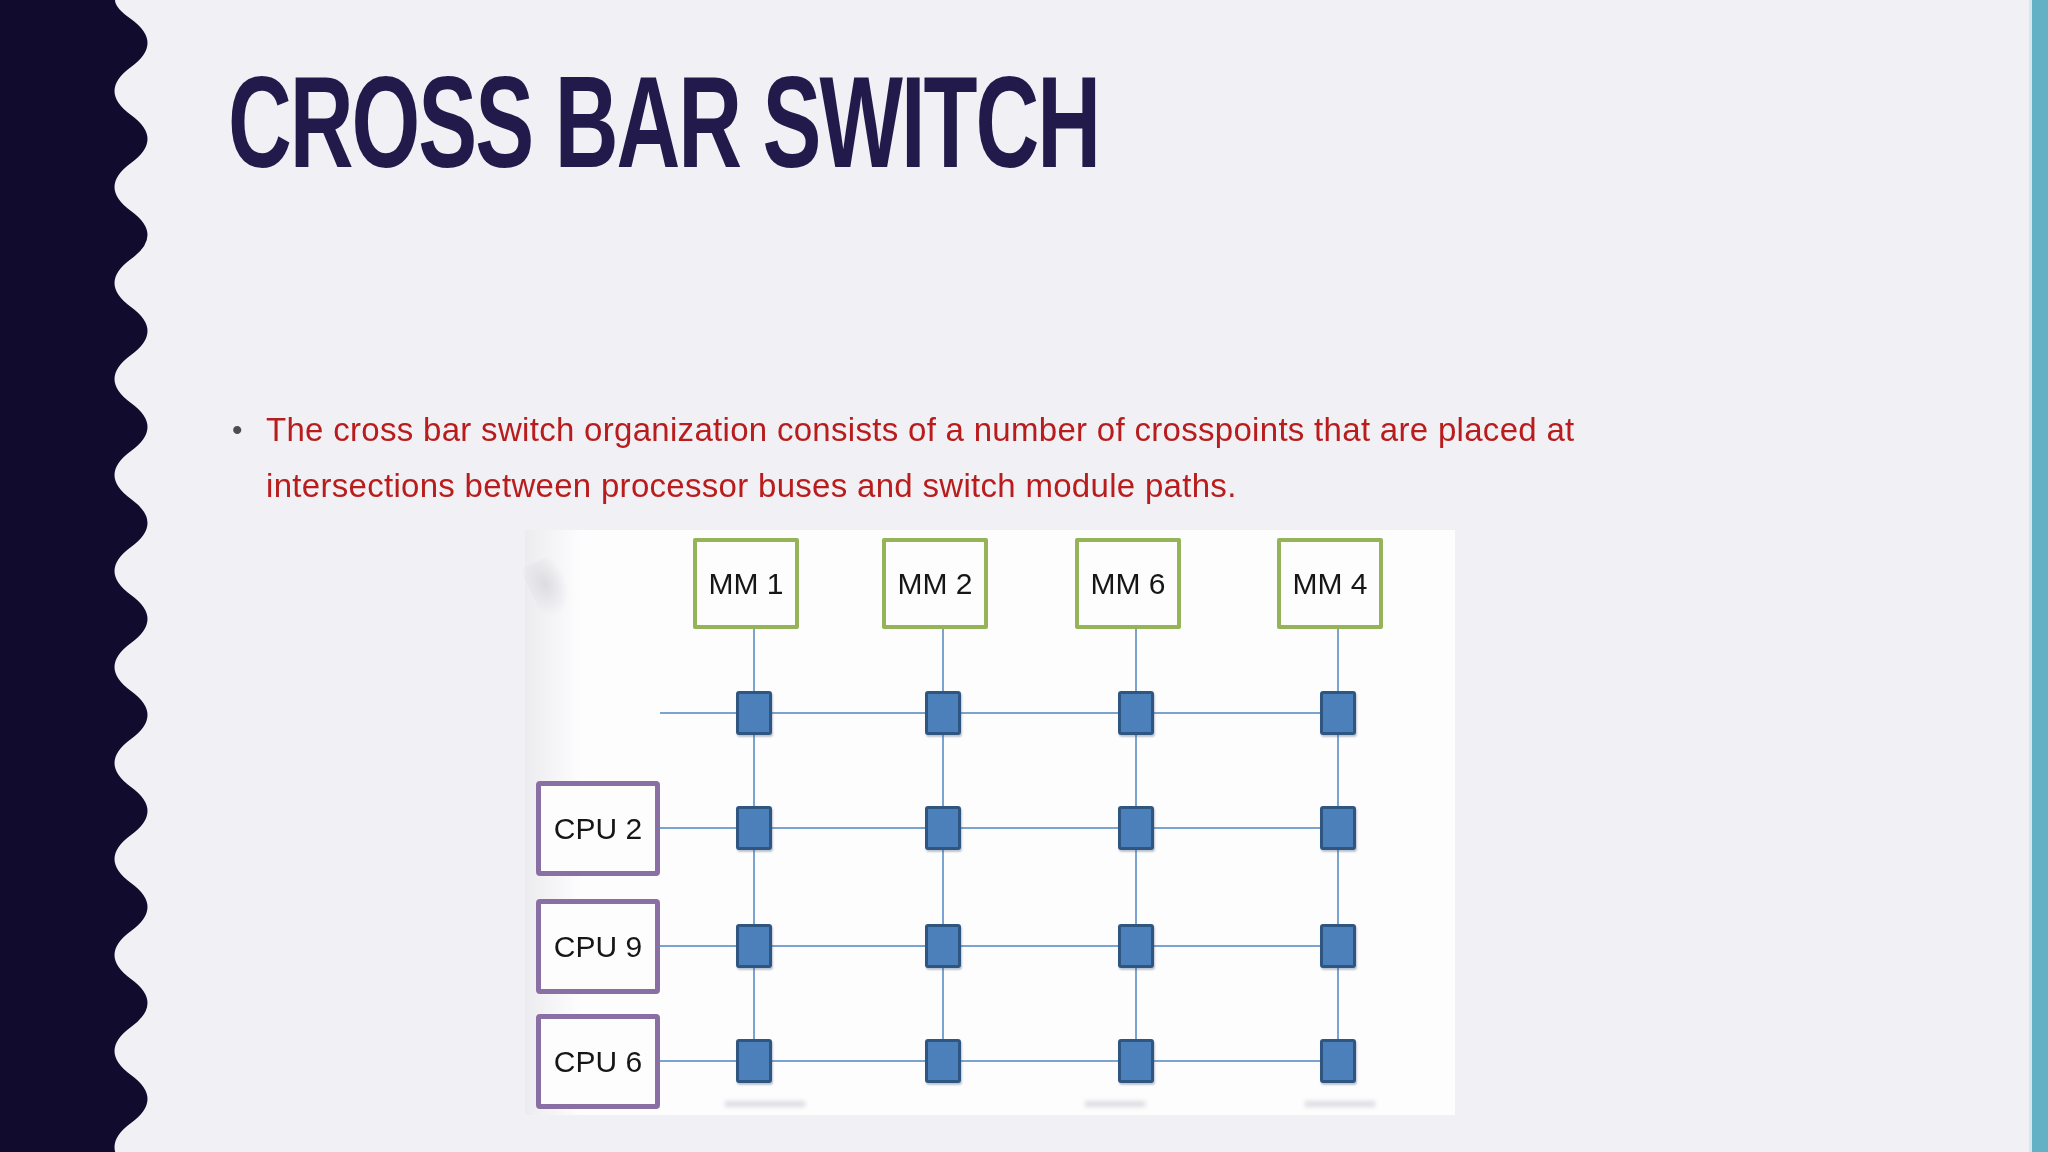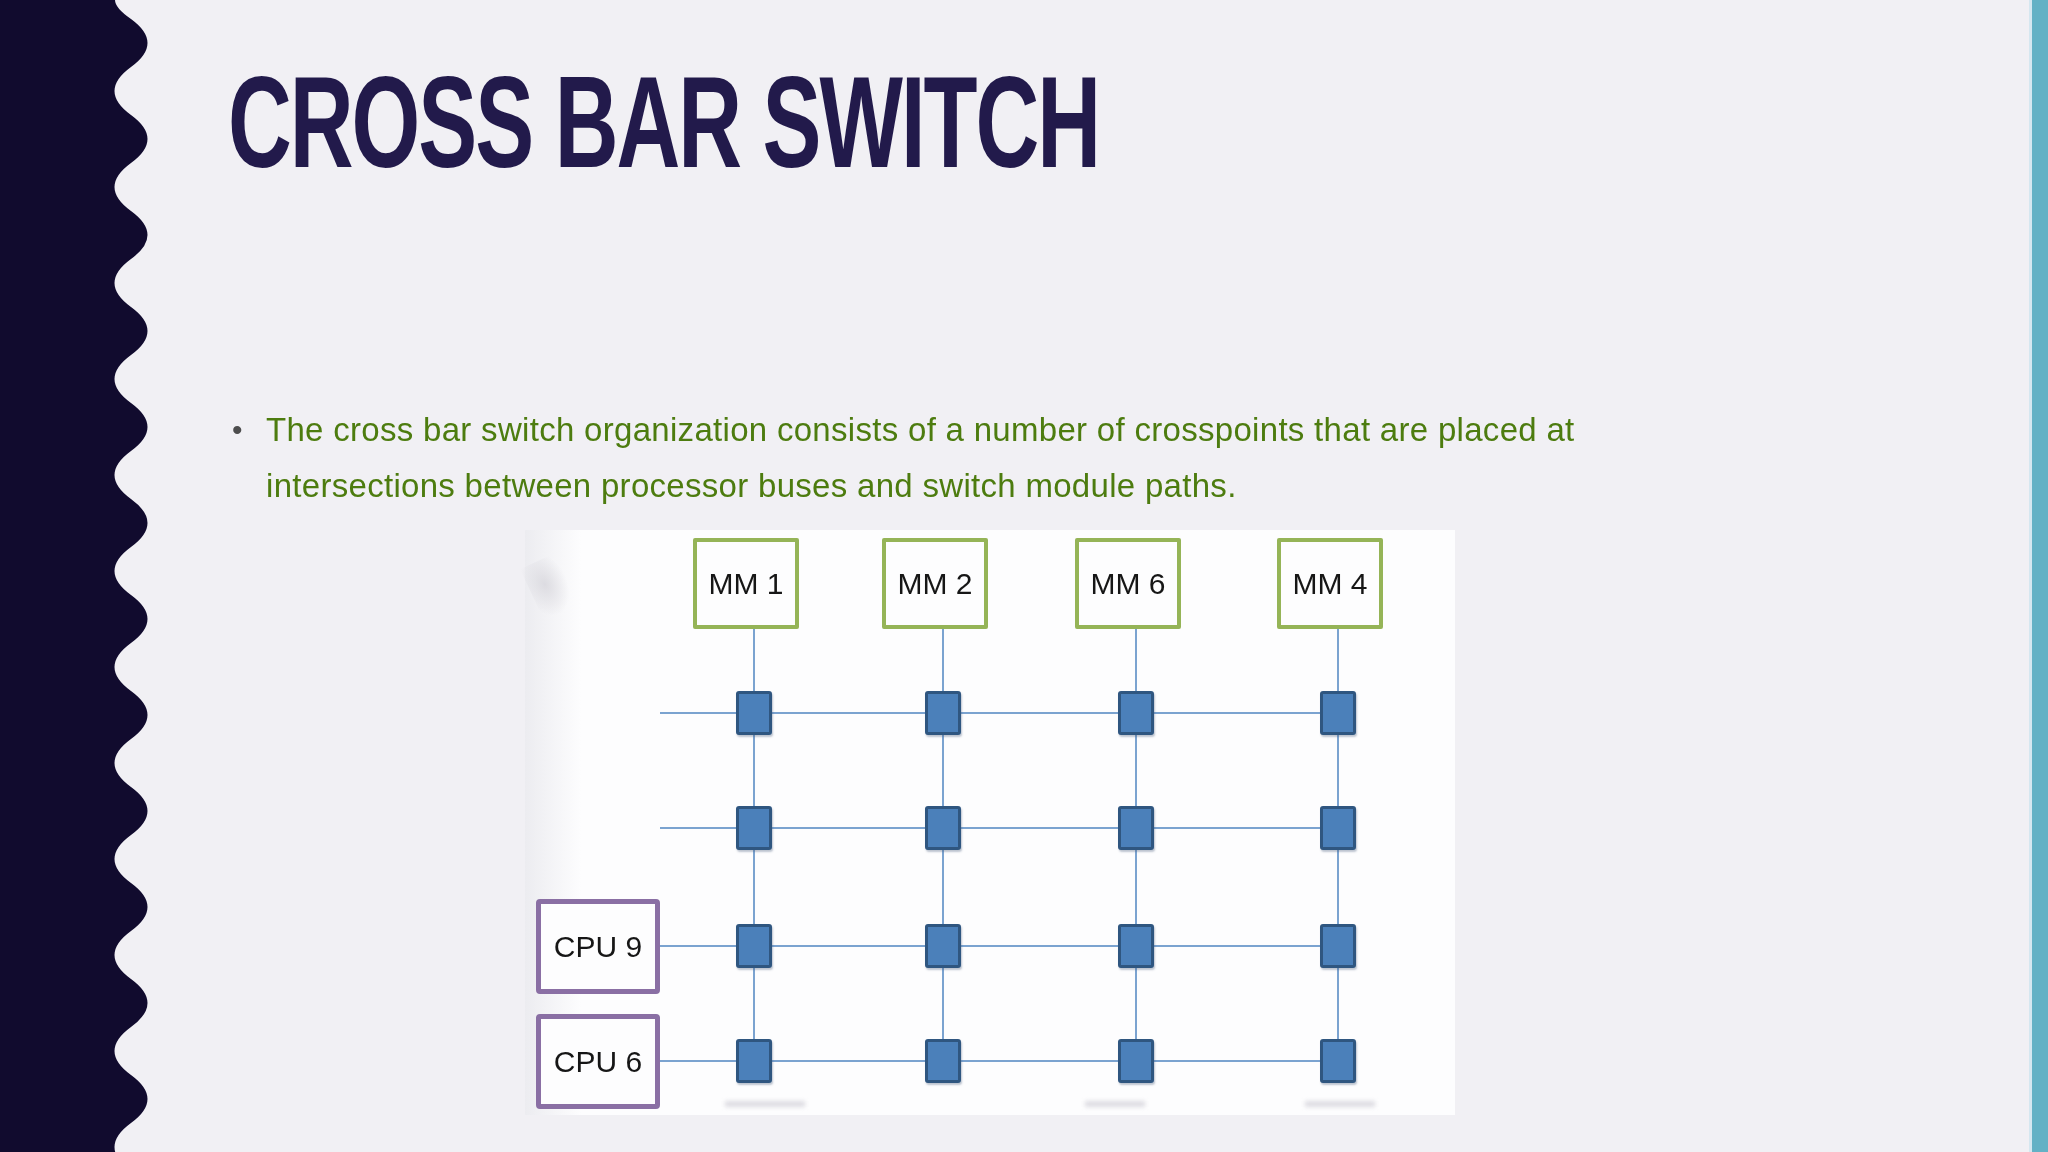--- a/index.html
+++ b/index.html
@@ -29,21 +29,21 @@
 
   
   .bullet-row{
     position:absolute;left:232px;top:402px;z-index:2;
     display:flex;align-items:flex-start;
   }
   .bullet-marker{
     width:34px;font-size:30px;line-height:56px;color:#4d4d4d;flex:0 0 34px;
   }
   .bullet-text{
-    font-size:33px;line-height:56px;color:#4d7c0f;letter-spacing:0.3px;
+    font-size:33px;line-height:56px;color:#b91c1c;letter-spacing:0.3px;
   }
   .bullet-text div{white-space:nowrap;}
 
   
   .diagram{
     position:absolute;left:525px;top:530px;width:930px;height:585px;z-index:2;
     background:#fdfdfe;
     --c1:229px;--c2:418px;--c3:611px;--c4:813px;
     --r1:183px;--r2:298px;--r3:416px;--r4:531px;
   }
@@ -133,20 +133,23 @@
     <div class="mm c2">
         <span>MM 2</span>
       </div>
     <div class="mm c3">
         <span>MM 6</span>
       </div>
     <div class="mm c4">
         <span>MM 4</span>
       </div>
 
+    <div class="cpu r2">
+        <span>CPU 2</span>
+      </div>
     <div class="cpu r3">
         <span>CPU 9</span>
       </div>
     <div class="cpu r4">
         <span>CPU 6</span>
       </div>
 
     <div class="xpoint c1 r1"></div>
     <div class="xpoint c2 r1"></div>
     <div class="xpoint c3 r1"></div>

